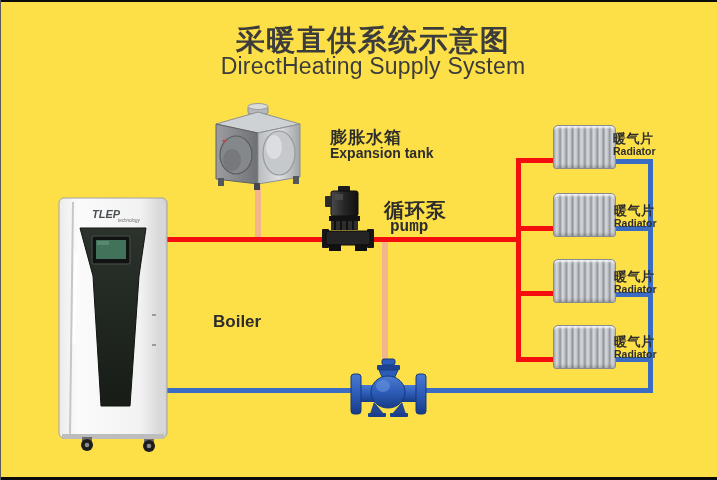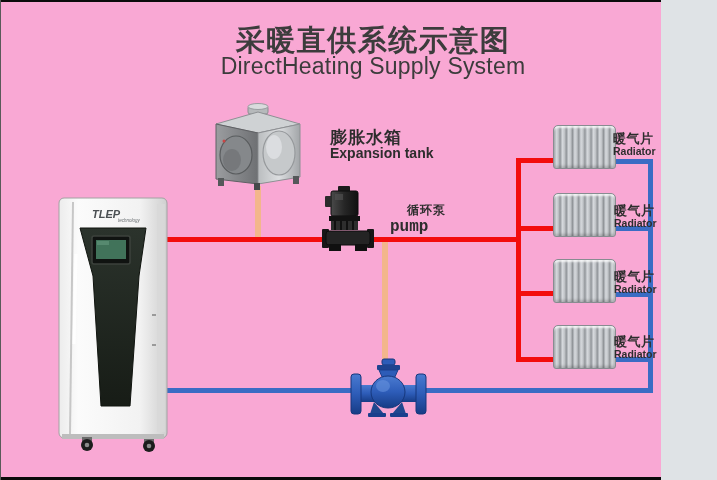--- a/index.html
+++ b/index.html
@@ -1,18 +1,18 @@
 <!DOCTYPE html>
 <html style="--pipe-red: #f30d0d; --pipe-blue: #3a6cc4; --pipe-orange: #f3b68c; --valve-blue: #2d5cb8; --text: #2d2d2d;"><head>
 <meta charset="utf-8">
 <style>
   html,body{margin:0;padding:0;background:#dfe3e6;}
   .stage{
-    position:relative;width:646px;height:480px;background:#f9a8d4;
-    overflow:hidden;font-family:"Liberation Sans","DejaVu Sans",sans-serif;padding-left:15px;
+    position:relative;width:717px;height:480px;background:#fde047;
+    overflow:hidden;font-family:"Liberation Sans","DejaVu Sans",sans-serif;
     -webkit-font-smoothing:antialiased;
   }
   .frame{position:absolute;background:#0b0b0b;z-index:9;}
   .frame.top{left:0;top:0;width:717px;height:2px;}
   .frame.bottom{left:0;top:477px;width:717px;height:3px;}
   .frame.left{left:0;top:0;width:1px;height:480px;background:#5a5a5a;}
 
   .title-block{position:absolute;left:30px;top:24px;width:686px;text-align:center;z-index:4;color:#3c3c3c;}
   .title-cn{font-size:29px;font-weight:bold;letter-spacing:1.5px;line-height:32px;}
   .title-en{font-size:23px;font-weight:normal;letter-spacing:.2px;line-height:19px;margin-top:1px;}
@@ -30,21 +30,21 @@
     background:repeating-linear-gradient(90deg,#94989d 0px,#d6d9dd 2.2px,#c3c6ca 4.2px,#8f9397 6.2px);
     box-shadow:inset 0 2px 2px rgba(255,255,255,.75), inset 0 -2px 3px rgba(0,0,0,.18);
   }
 
   .lbl{position:absolute;z-index:4;color:#2d2d2d;white-space:nowrap;}
   .lbl .cn{display:block;font-weight:bold;}
   .lbl .en{display:block;font-weight:bold;}
 
   .lbl-tank .cn{font-size:17px;line-height:18px;letter-spacing:1px;}
   .lbl-tank .en{font-size:14px;line-height:13px;}
-  .lbl-pump .cn{font-size:12px;line-height:17px;letter-spacing:1px;margin-left:23px;}
+  .lbl-pump .cn{font-size:20px;line-height:17px;letter-spacing:1px;}
   .lbl-pump .en{font-size:16px;line-height:17px;text-indent:6px;font-family:Liberation Mono, monospace;}
   .lbl-boiler .cn{font-size:16px;line-height:18px;}
   .lbl-boiler .en{font-size:17px;line-height:19px;text-indent:28px;}
   .lbl-valve .cn{font-size:15px;line-height:16px;text-indent:7px;letter-spacing:1px;}
   .lbl-valve .en{font-size:12px;line-height:14px;}
   .lbl-rad .cn{font-size:13px;line-height:14px;letter-spacing:.5px;}
   .lbl-rad .en{font-size:10.5px;line-height:11px;}
 </style>
 </head>
 <body>
@@ -198,20 +198,21 @@
     <span class="cn">膨胀水箱</span>
     <span class="en">Expansion tank</span>
   </div>
 
   <div class="lbl lbl-pump" style="left:384px;top:202px;">
     <span class="cn">循环泵</span>
     <span class="en">pump</span>
   </div>
 
   <div class="lbl lbl-boiler" style="left:185px;top:312px;">
+    <span class="en">Boiler</span>
   </div>
 
 
   <div class="lbl lbl-rad" style="left:613px;top:132px;">
     <span class="cn">暖气片</span>
     <span class="en">Radiator</span>
   </div>
   <div class="lbl lbl-rad" style="left:614px;top:204px;">
     <span class="cn">暖气片</span>
     <span class="en">Radiator</span>

